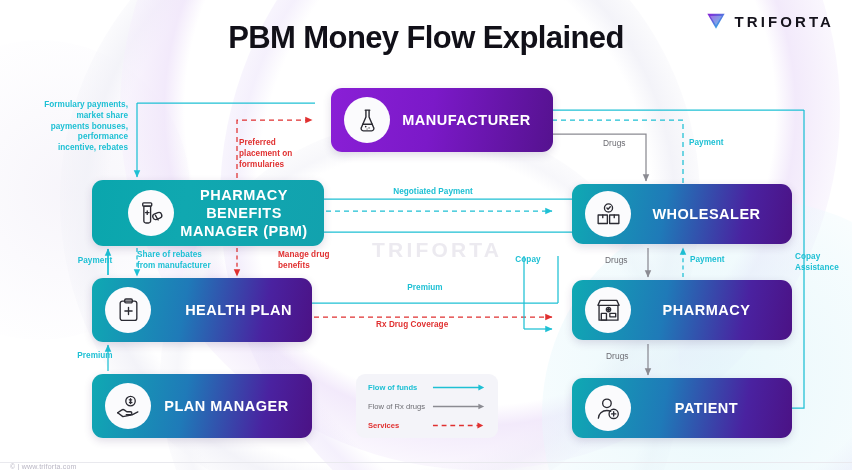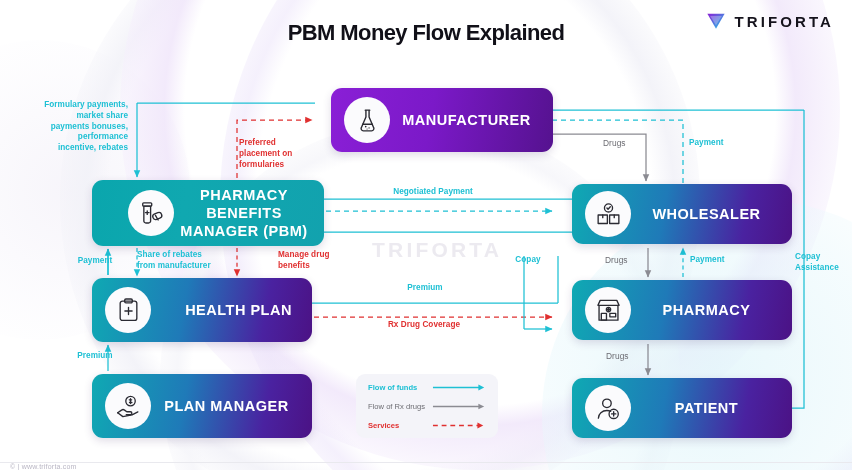--- a/index.html
+++ b/index.html
@@ -49,21 +49,21 @@
     width: 520px; height: 520px;
     left: 160px; top: 120px;
     background: radial-gradient(circle at 50% 50%, rgba(250,250,252,0) 62%, rgba(246,246,250,0.9) 66%, rgba(255,255,255,0) 75%);
   }
 
   
   .page-title {
     position: absolute;
     left: 0; right: 0; top: 20px;
     text-align: center;
-    font-size: 22px;
+    font-size: 31px;
     font-weight: bold;
     letter-spacing: -0.6px;
     color: #111018;
   }
   .brand {
     position: absolute;
     right: 18px; top: 10px;
     display: flex; align-items: center; gap: 7px;
   }
   .brand-mark { width: 22px; height: 22px; display: block; }
@@ -134,21 +134,21 @@
   .lab-gray { color: #6d6d73; font-weight: normal; font-size: 8.4px; }
   .ta-right { text-align: right; }
 
   #l-formulary      { left: 18px;  top: 100px; width: 110px; }
   #l-preferred      { left: 239px; top: 138px; width: 82px;  }
   #l-negotiated     { left: 373px; top: 187px; width: 120px; text-align: center; }
   #l-payment-left   { left: 68px;  top: 256px; width: 54px;  text-align: center; }
   #l-share-rebates  { left: 137px; top: 250px; width: 90px;  }
   #l-manage-drug    { left: 242px; top: 250px; width: 68px; margin-left: 36px;  }
   #l-premium-mid    { left: 380px; top: 283px; width: 90px;  text-align: center; }
-  #l-rxcoverage     { left: 376px; top: 320px; width: 96px;  text-align: center; }
+  #l-rxcoverage     { left: 376px; top: 320px; width: 96px;  }
   #l-copay          { left: 505px; top: 255px; width: 46px;  text-align: center; }
   #l-premium-left   { left: 66px;  top: 351px; width: 58px;  text-align: center; }
   #l-drugs-1        { left: 603px; top: 138px; width: 36px;  }
   #l-payment-1      { left: 689px; top: 138px; width: 48px;  }
   #l-drugs-2        { left: 605px; top: 255px; width: 36px;  }
   #l-payment-2      { left: 690px; top: 255px; width: 48px;  }
   #l-drugs-3        { left: 606px; top: 351px; width: 36px;  }
   #l-copay-assist   { left: 795px; top: 252px; width: 56px;  }
 
   

